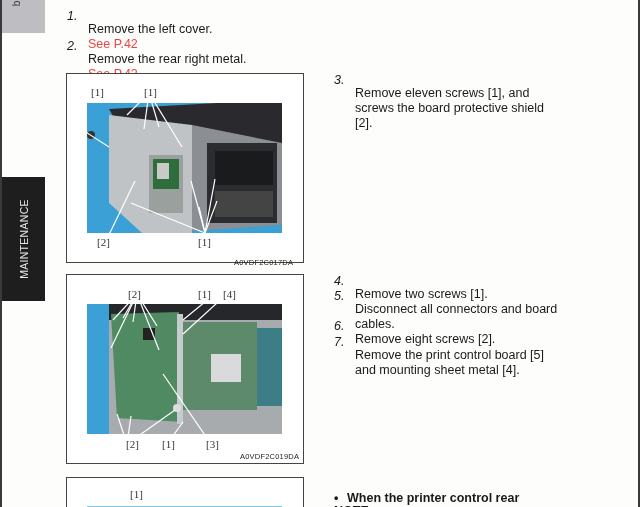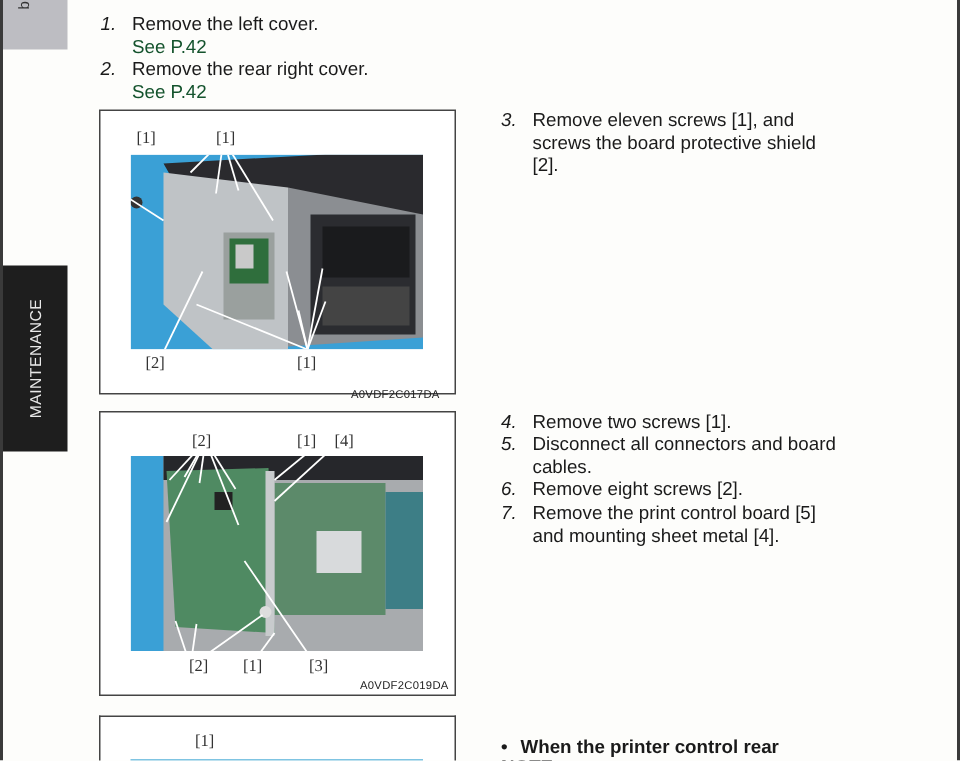--- a/index.html
+++ b/index.html
@@ -7,22 +7,22 @@
          font-family:"Liberation Sans", sans-serif; color:#1a1a1a; }
   .left-rule { position:absolute; left:0; top:0; width:2px; height:507px; background:#3a3a3a; }
   .right-rule { position:absolute; left:638px; top:0; width:2px; height:507px; background:#3a3a3a; }
   .top-tab { position:absolute; left:2px; top:0; width:43px; height:33px; background:#bdbdc2; }
   .top-tab span { position:absolute; left:12px; top:-2px; font-size:10px; color:#333; transform:rotate(-90deg); }
   .side-tab { position:absolute; left:2px; top:177px; width:43px; height:124px; background:#1e1e1e; }
   .side-tab span { position:absolute; left:50%; top:50%; transform:translate(-50%,-50%) rotate(-90deg);
                    color:#e8e8e8; font-size:10.5px; letter-spacing:0.3px; white-space:nowrap; }
   .step { position:absolute; font-size:12.5px; line-height:15.5px; }
   .step .num { position:absolute; left:0; font-style:italic; }
-  .step .txt { position:absolute; left:21px; white-space:nowrap; }
-  .link { color:#14532d; }
+  .step .txt { position:absolute; left:21px; white-space:nowrap;margin-top:13px; }
+  .link { color:#ef4444; }
   .fig { position:absolute; border:1.5px solid #444; background:#fff; box-sizing:border-box; }
   .photo { position:absolute; overflow:hidden; }
   .callout { position:absolute; font-family:"Liberation Serif", serif; font-size:11px; color:#333; white-space:nowrap; }
   .figid { position:absolute; font-size:7.5px; color:#222; letter-spacing:0.2px; white-space:nowrap; }
   .note-title { position:absolute; font-weight:bold; font-size:12.5px; }
   .note-bullet { position:absolute; font-weight:bold; font-size:12.5px; white-space:nowrap; }
 </style>
 </head>
 <body>
 
@@ -40,21 +40,21 @@
 <div class="step" style="left:67px; top:9px;">
   <span class="num">1.</span>
   <span class="txt">Remove the left cover.</span>
 </div>
 <div class="step" style="left:67px; top:24px;">
   <span class="txt link">See P.42</span>
 </div>
 
 <div class="step" style="left:67px; top:39px;">
   <span class="num">2.</span>
-  <span class="txt">Remove the rear right cover.</span>
+  <span class="txt">Remove the rear right metal.</span>
 </div>
 <div class="step" style="left:67px; top:54px;">
   <span class="txt link">See P.42</span>
 </div>
 
 <div class="fig" style="left:66px; top:73px; width:238px; height:190px;">
   <div class="photo" style="left:20px; top:29px; width:195px; height:130px;">
     <svg width="195" height="130" viewBox="0 0 195 130">
       <rect x="0" y="0" width="195" height="130" fill="#3aa0d6"></rect>
       <polygon points="22,6 130,0 195,0 195,50 120,36 30,20" fill="#2a2a2e"></polygon>

